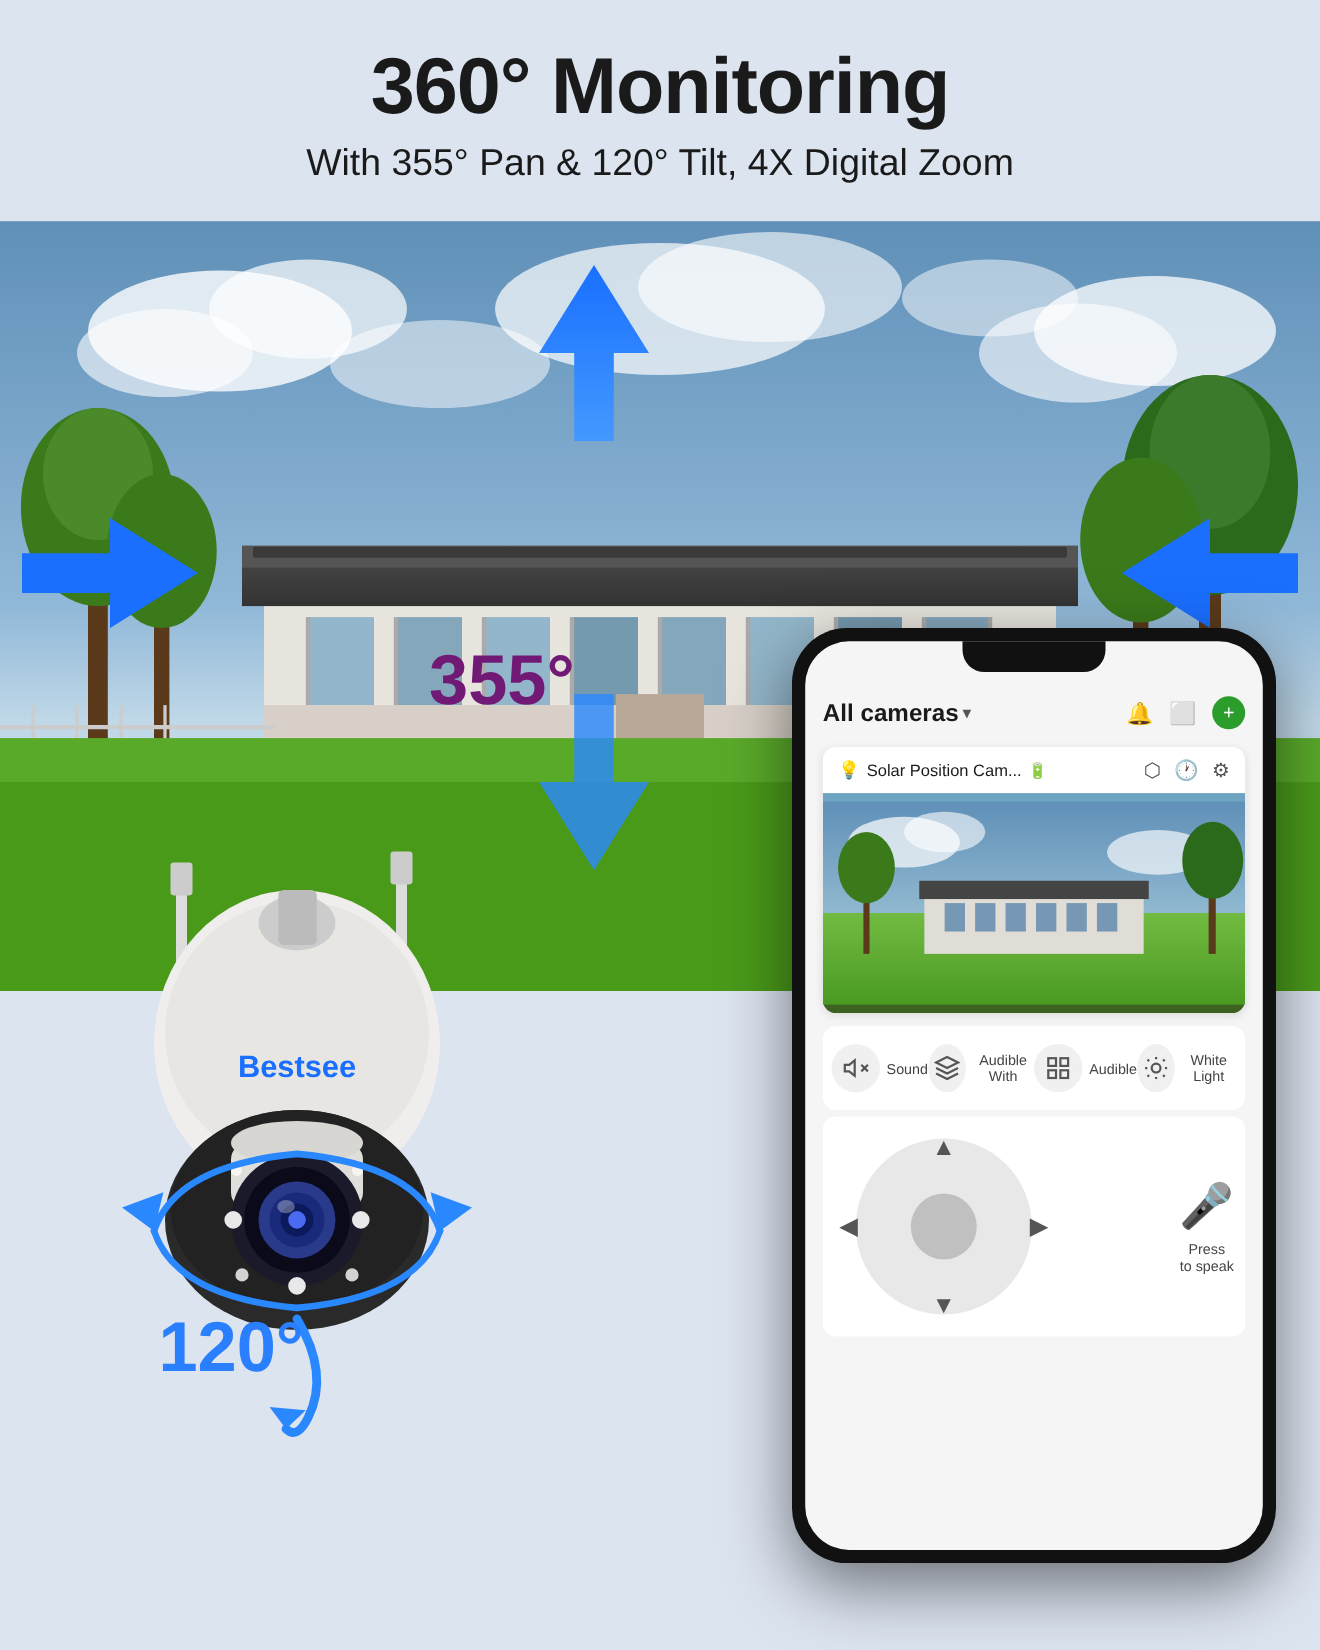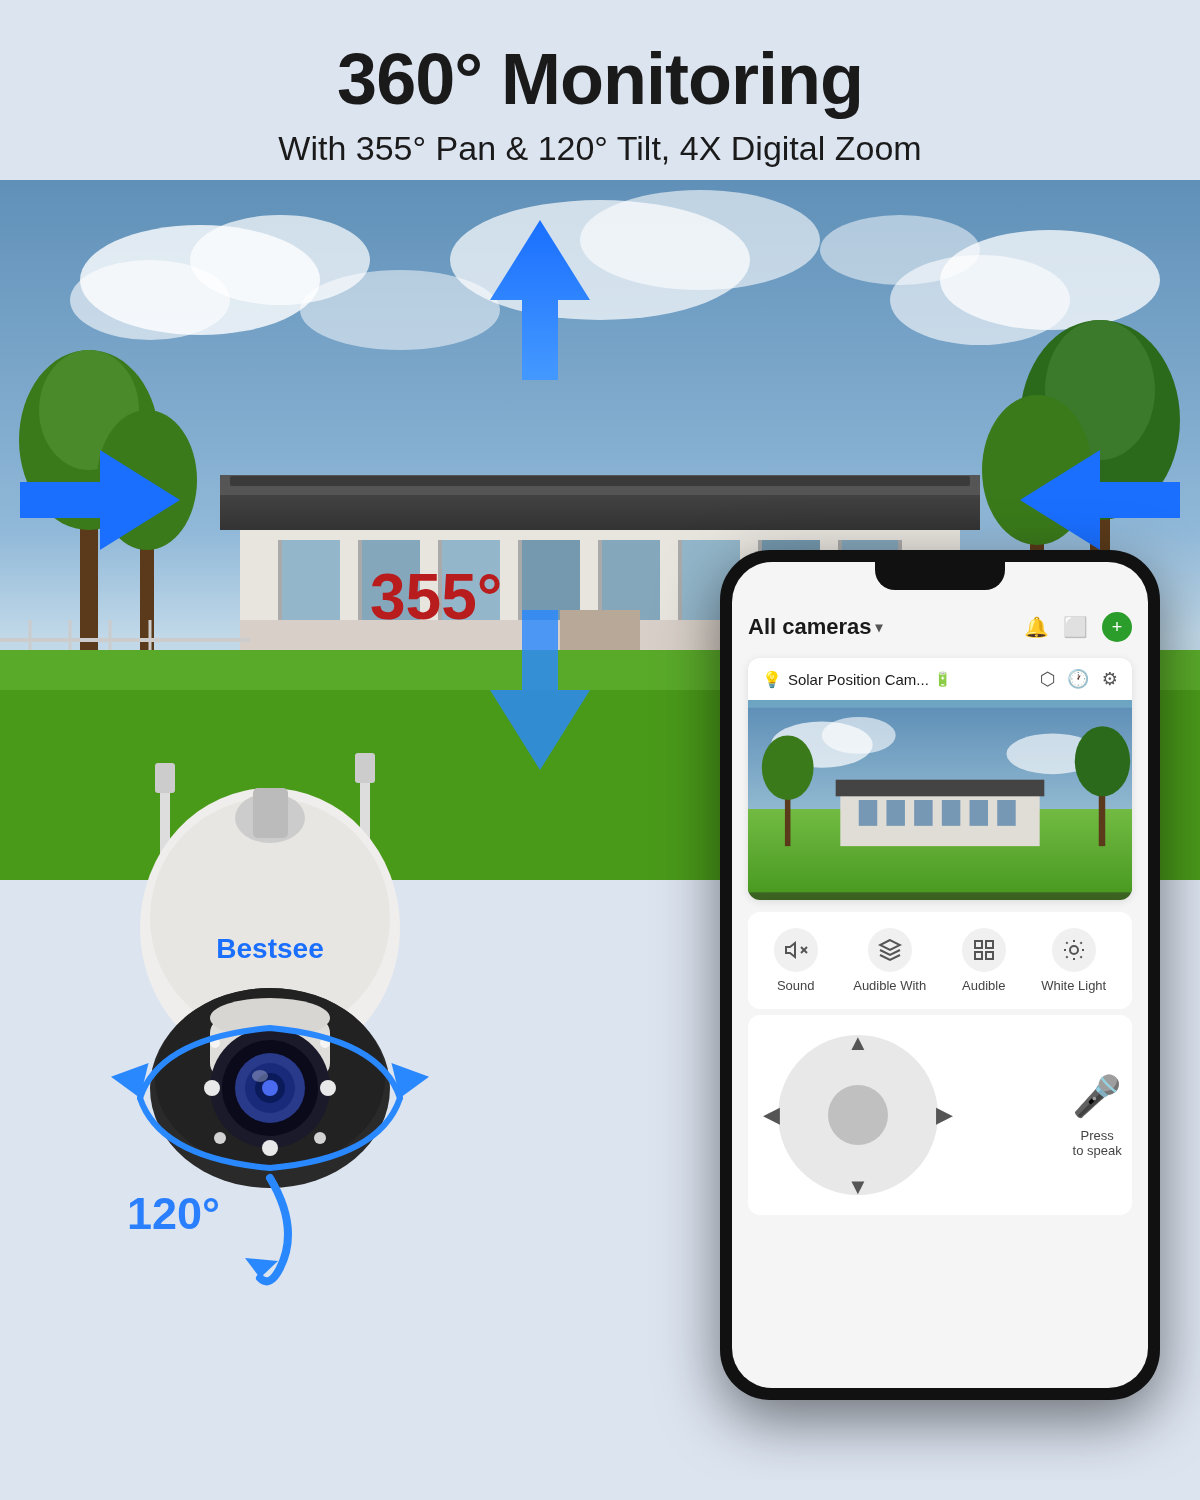--- a/index.html
+++ b/index.html
@@ -8,21 +8,21 @@
       height: 1500px;
       overflow: hidden;
       font-family: Arial, sans-serif;
       background: #dce4f0;
       position: relative;
     }
 
     
     .header-section {
       width: 100%;
-      padding: 40px 20px 12px;
+      padding: 40px 20px 33px;
       text-align: center;
       background: #dce4f0;
       position: relative;
       z-index: 2;
     }
     .main-title {
       font-size: 72px;
       font-weight: 900;
       color: #1a1a1a;
       line-height: 1.1;
@@ -217,21 +217,21 @@
     .control-row {
       display: flex;
       justify-content: space-around;
       padding: 16px 8px;
       background: white;
       margin-top: 6px;
       border-radius: 12px;
     }
     .control-btn {
       display: flex;
-      flex-direction: column;
+      flex-direction: row;
       align-items: center;
       gap: 6px;
     }
     .control-btn .icon-circle {
       width: 44px;
       height: 44px;
       background: #f0f0f0;
       border-radius: 50%;
       display: flex;
       align-items: center;
@@ -475,23 +475,23 @@
       <path d="M 80 350 Q 100 410 210 420 Q 320 410 340 350" stroke="#2a88ff" stroke-width="6" fill="none" stroke-linecap="round"></path>
 
       <polygon points="80,350 60,320 100,320" fill="#2a88ff" transform="rotate(-20,80,350)"></polygon>
       <polygon points="340,350 360,320 320,320" fill="#2a88ff" transform="rotate(20,340,350)"></polygon>
 
       <path d="M 210 430 Q 240 480 220 520 Q 210 540 200 530" stroke="#2a88ff" stroke-width="8" fill="none" stroke-linecap="round"></path>
       <polygon points="200,530 185,510 218,513" fill="#2a88ff"></polygon>
     </svg>
   </div>
 
-  <div class="degree-355" style="position:absolute;top:380px;left:370px;font-size:64px;font-weight:900;color:#b91c1c;z-index:11;text-align:right;">355°</div>
-
-  <div class="degree-120" style="position:absolute;bottom:240px;left:127px;font-size:45px;font-weight:900;color:#2a7fff;z-index:11;">120°</div>
+  <div class="degree-355" style="position:absolute;top:380px;left:390px;font-size:64px;font-weight:900;color:#701a75;z-index:11;text-align:right;">355°</div>
+
+  <div class="degree-120" style="position:absolute;bottom:240px;left:144px;font-size:64px;font-weight:900;color:#2a7fff;z-index:11;">120°</div>
 
   <div class="phone-container">
     <div class="phone-body">
       <div class="phone-notch"></div>
       <div class="phone-screen">
         <div class="phone-screen-inner">
 
           <div class="app-header">
             <div class="app-title">
               <span>All cameras</span>

